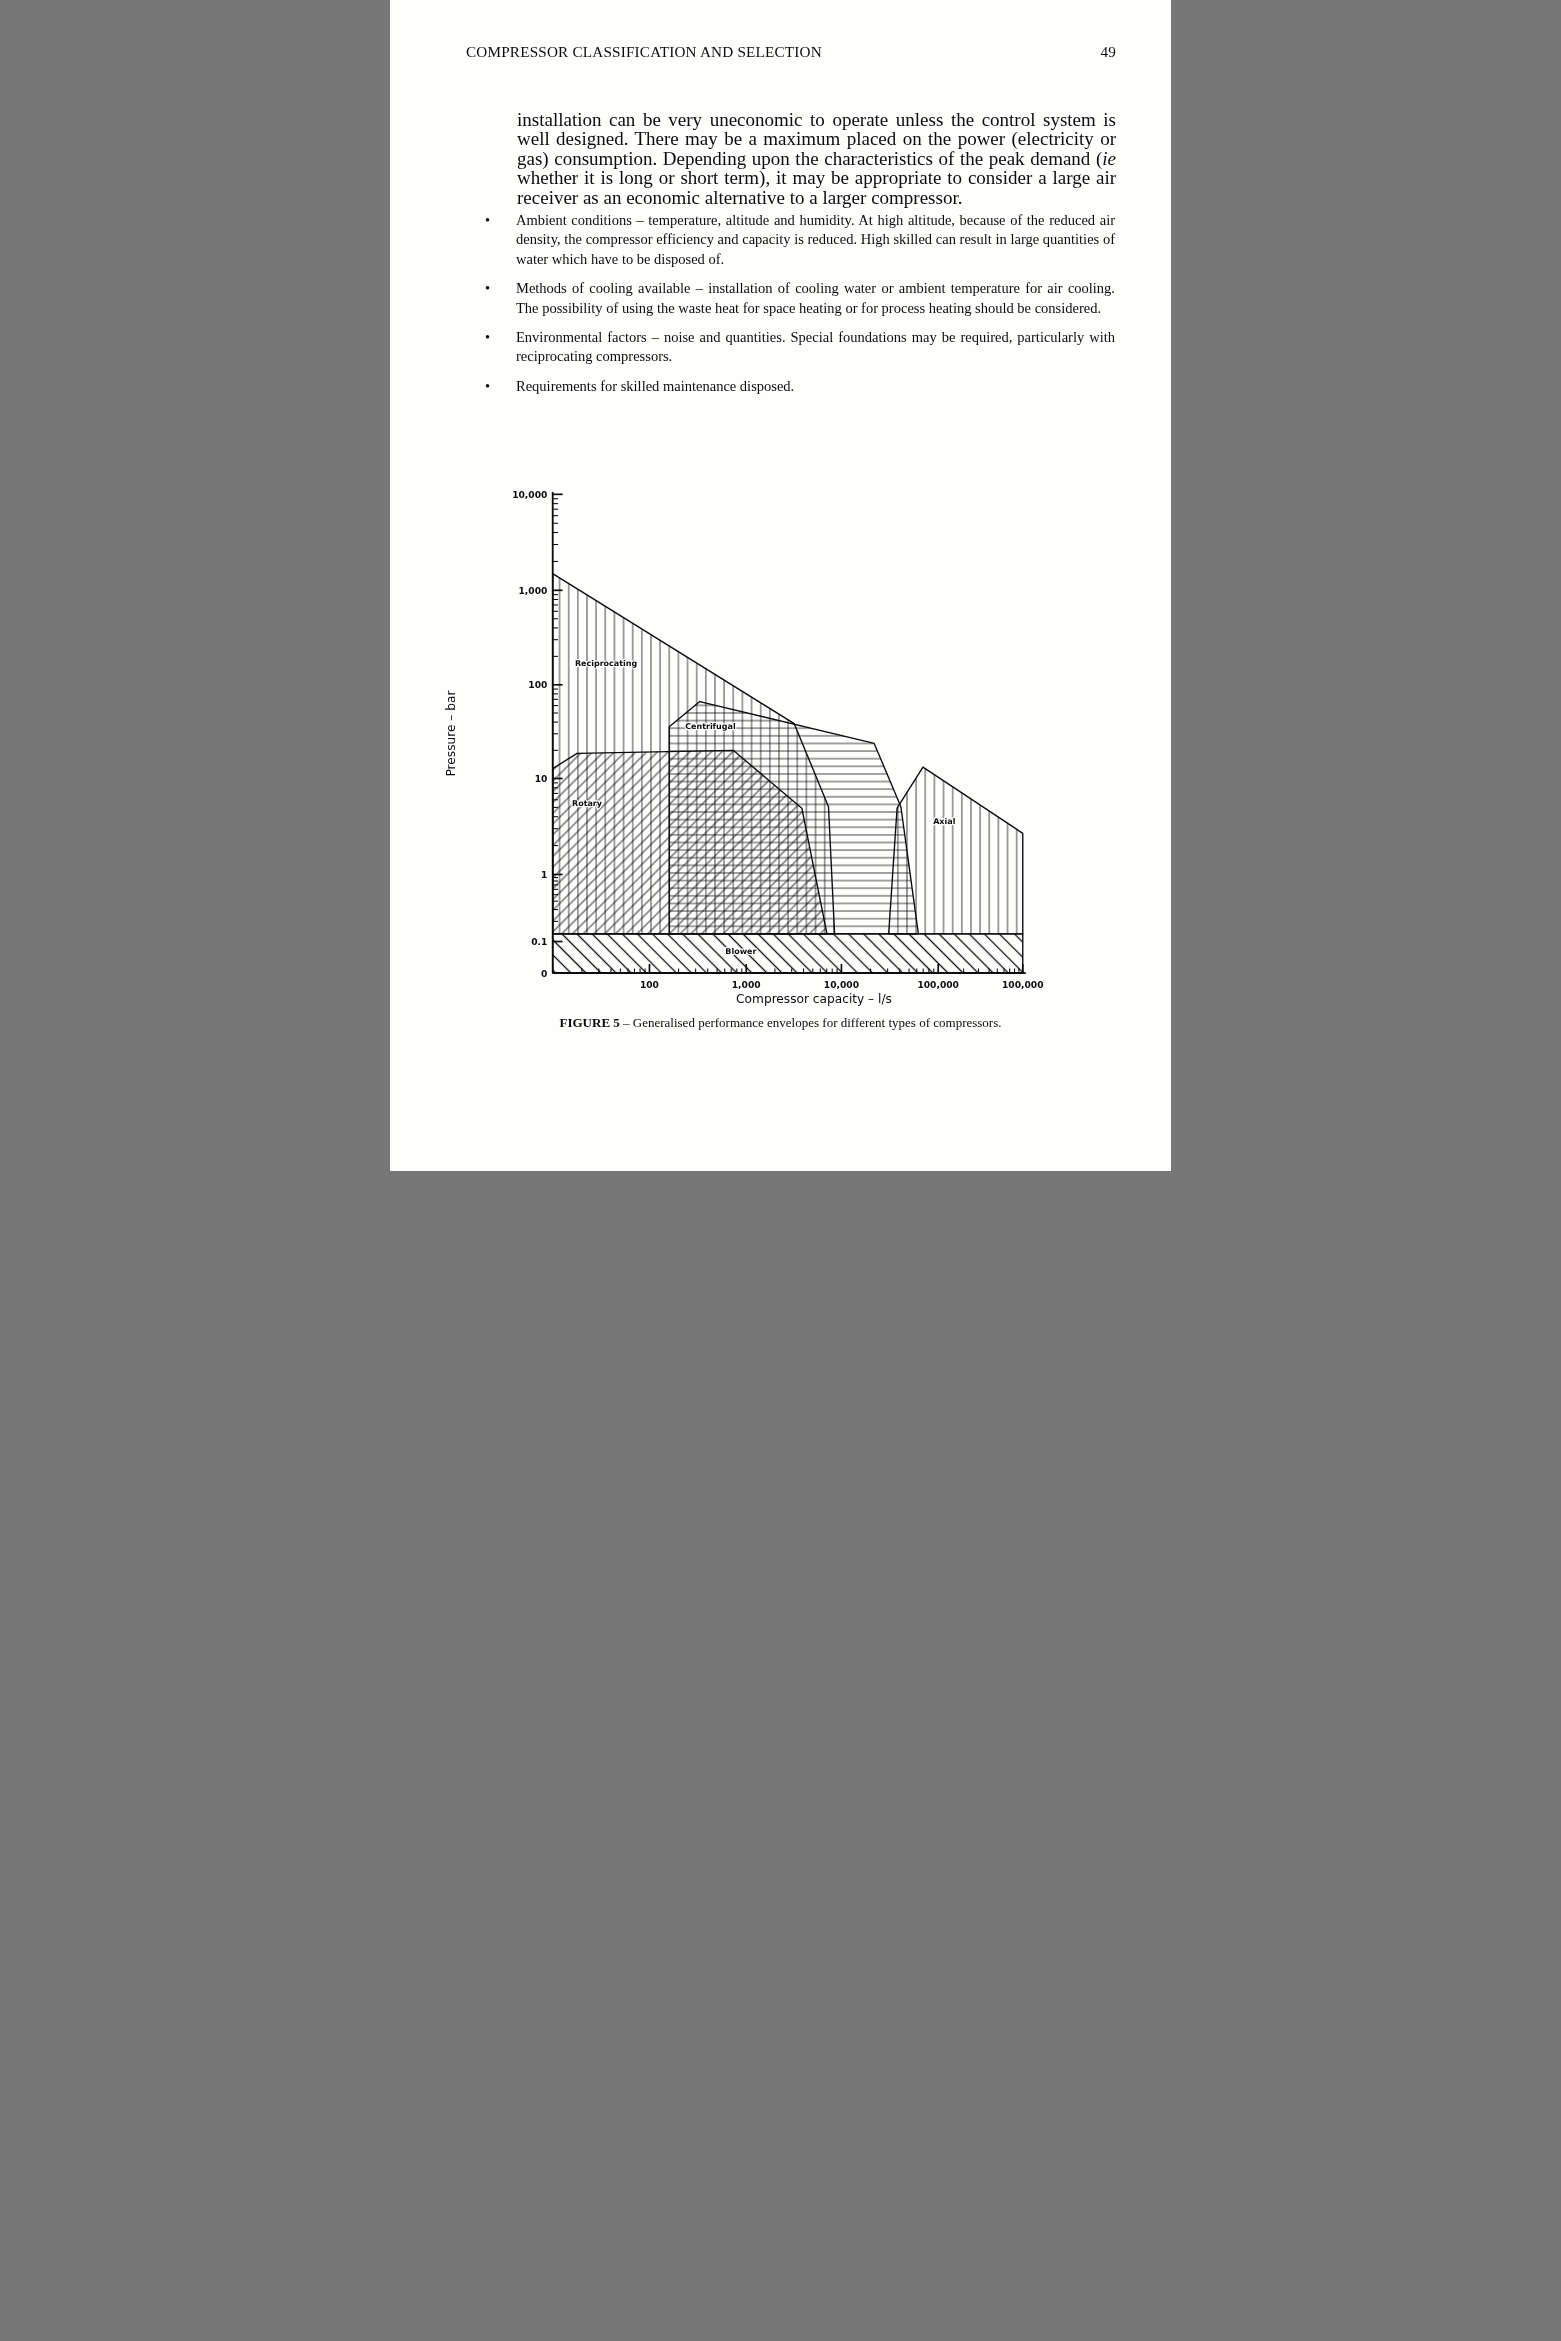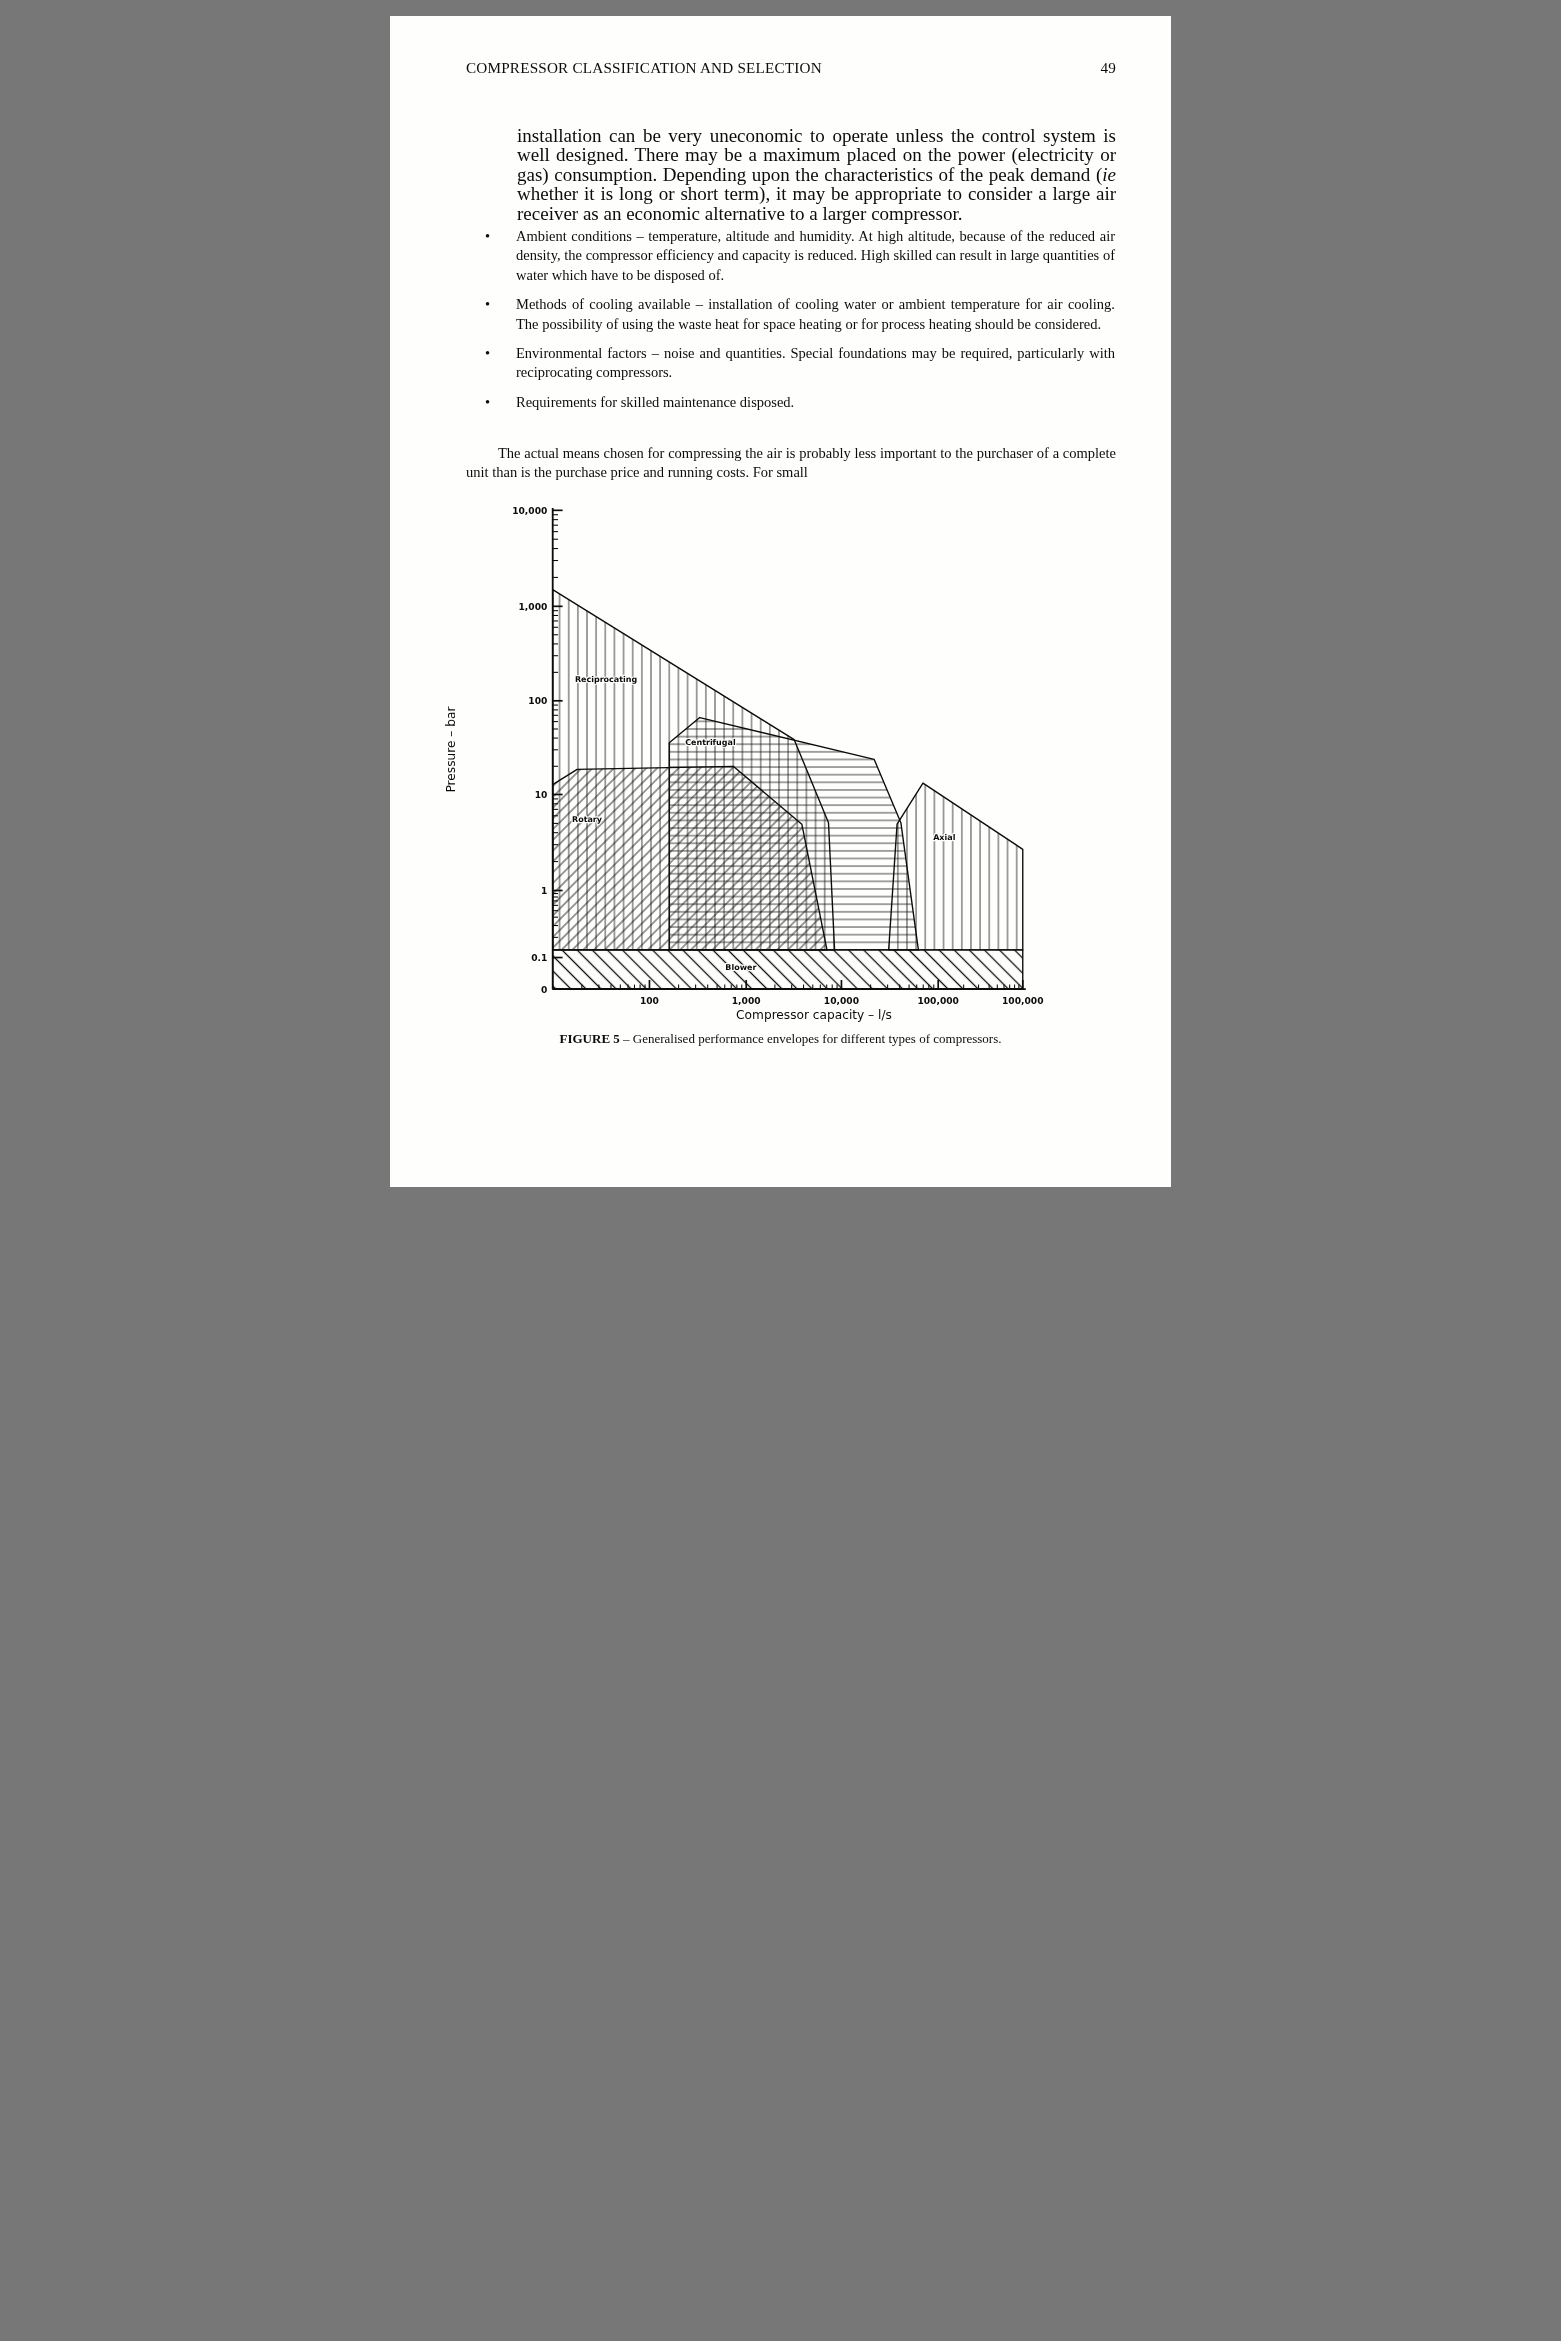--- a/index.html
+++ b/index.html
@@ -1,17 +1,17 @@
 <!DOCTYPE html>
 <html style="font-size:12.2px"><head>
 <meta charset="utf-8">
 <style>
   html,body{margin:0;padding:0;background:#777;}
   .page{
-    position:relative;width:781px;height:1171px;margin:16px auto;
+    position:relative;width:781px;height:1171px;margin:0 auto;
     background:#fefefd;color:#0c0c0c;
     font-family:"Liberation Serif",serif;overflow:hidden;
   }
   .header{
     position:absolute;top:43px;left:76px;width:650px;
     display:flex;justify-content:space-between;
     font-size:15.2px;letter-spacing:0.2px;
   }
   .p1{
     position:absolute;top:110px;left:127px;width:599px;
@@ -63,21 +63,20 @@
     <div class="bullet">
       <span class="dot">•</span>
       <span class="btxt">Environmental factors – noise and quantities. Special foundations may be required, particularly with reciprocating compressors.</span>
     </div>
     <div class="bullet">
       <span class="dot">•</span>
       <span class="btxt">Requirements for skilled maintenance disposed.</span>
     </div>
   </div>
 
-  <div class="p2">The actual means chosen for compressing the air is probably less important to the purchaser of a complete unit than is the purchase price and running costs. For small</div>
 
   <svg id="fig" class="fig" width="781" height="579" viewBox="0 620 1024 760" xmlns="http://www.w3.org/2000/svg">
     <defs>
       <pattern id="hatchV" width="12" height="12" patternUnits="userSpaceOnUse">
         <path d="M6,0 V12" stroke="#0c0c0c" stroke-width="1"></path>
       </pattern>
       <pattern id="hatchH" width="10" height="10" patternUnits="userSpaceOnUse">
         <path d="M0,5 H10" stroke="#0c0c0c" stroke-width="1"></path>
       </pattern>
       <pattern id="hatchB" width="10" height="10" patternUnits="userSpaceOnUse" patternTransform="rotate(45)">

